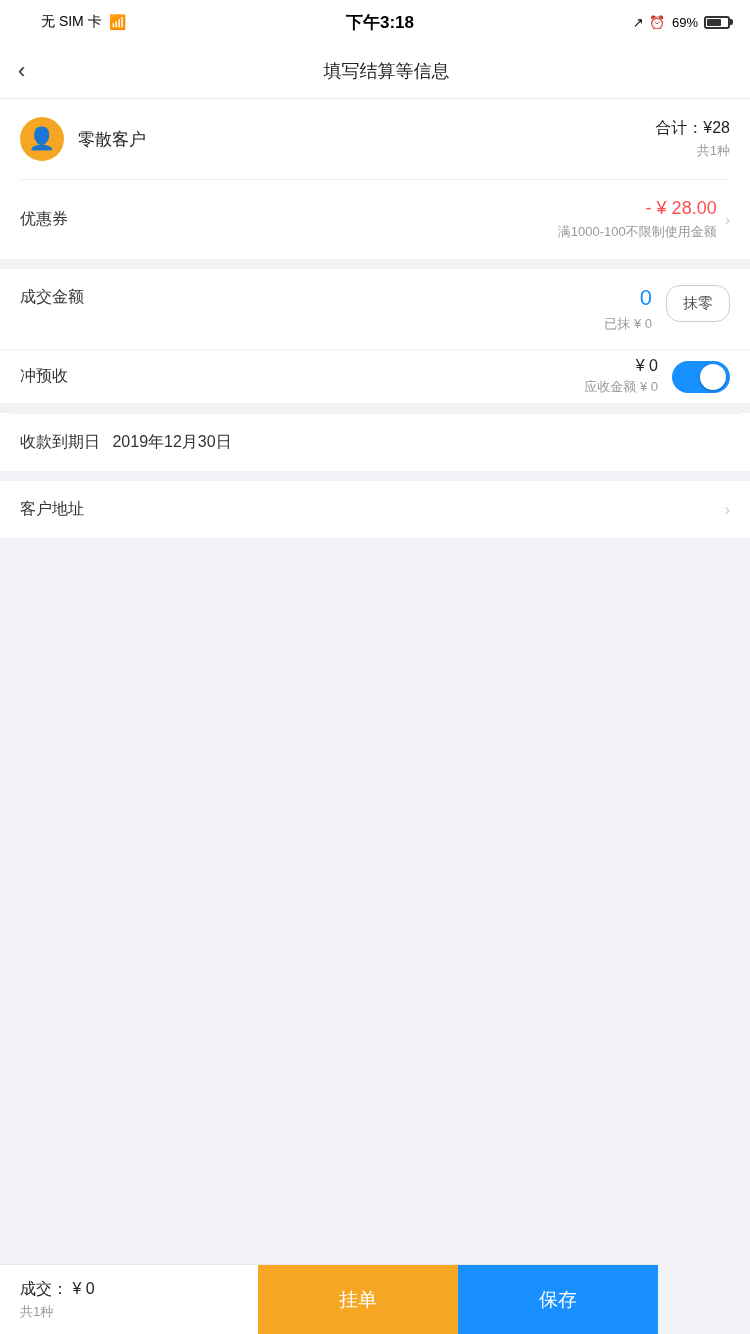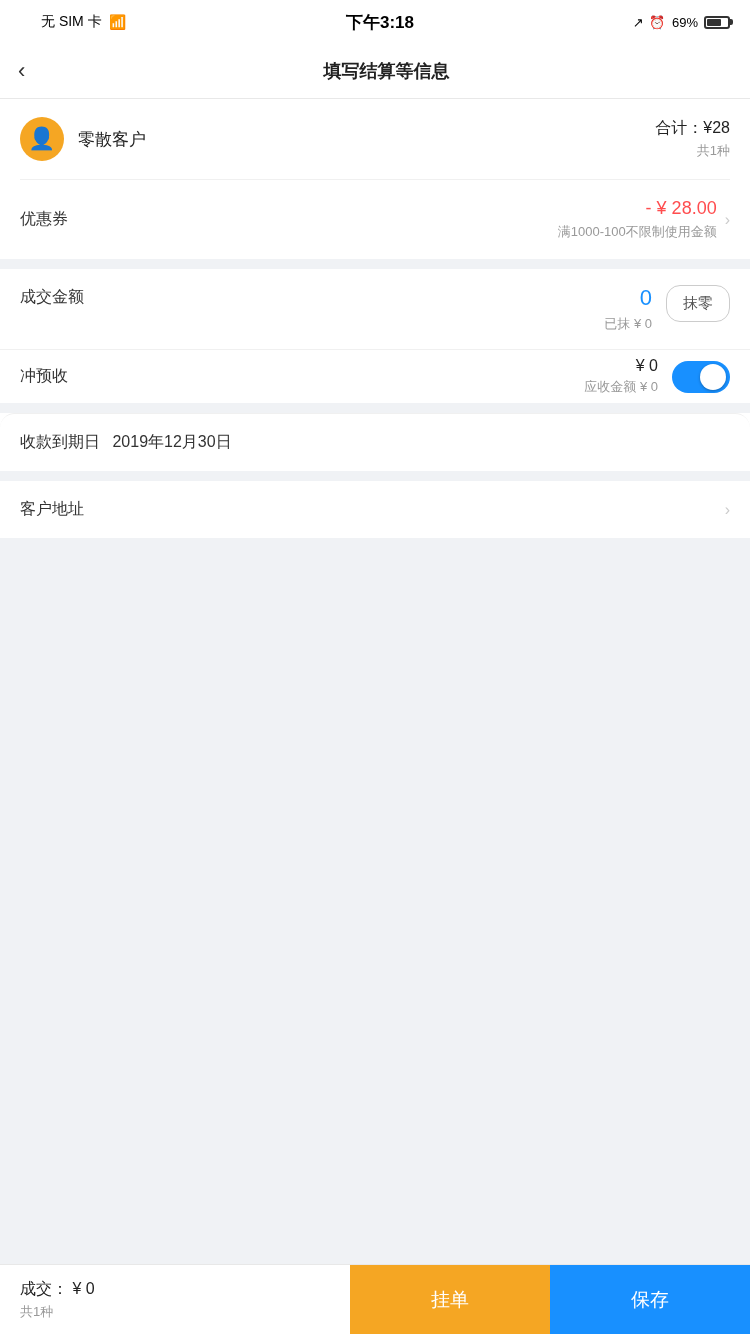--- a/index.html
+++ b/index.html
@@ -65,21 +65,21 @@
     .nav-back {
       position: absolute;
       left: 18px;
       font-size: 22px;
       color: #333;
       cursor: pointer;
       font-weight: 300;
     }
     .nav-title {
       font-size: 18px;
-      font-weight: 700;
+      font-weight: 400;
       color: #222;
       margin-left: 23px;
     }
 
     
     .content { background: #f0f2f5; }
 
     
     .card {
       background: #fff;
@@ -231,21 +231,21 @@
     .address-value { font-size: 15px; color: #555; flex: 1; }
     .address-chevron { color: #ccc; font-size: 16px; }
 
     
     .spacer { flex: 1; background: #f0f2f5; min-height: 200px; }
 
     
     .bottom-bar {
       position: fixed;
       bottom: 0; left: 0;
-      width: 750px;
+      width: 658px;
       height: 70px;
       display: flex;
       align-items: stretch;
       background: #fff;
       border-top: 1px solid #e8e8e8;
     }
     .bottom-info {
       flex: 1;
       display: flex;
       flex-direction: column;

